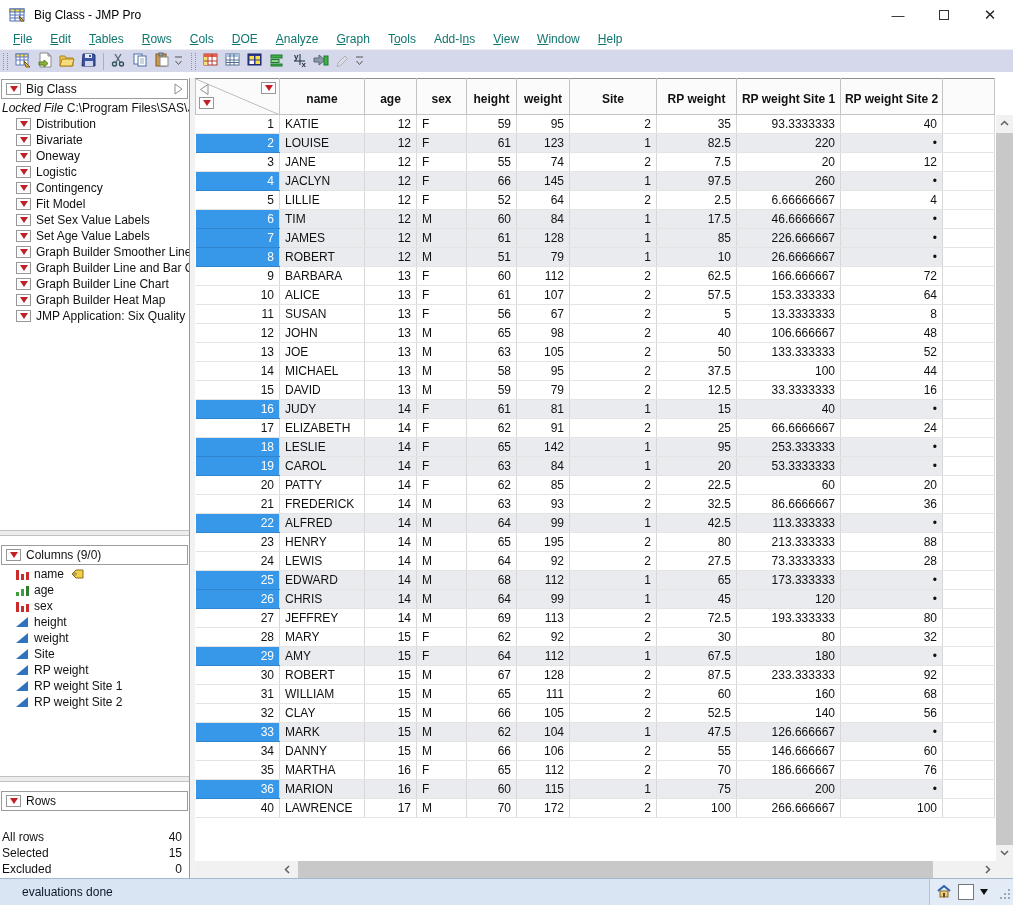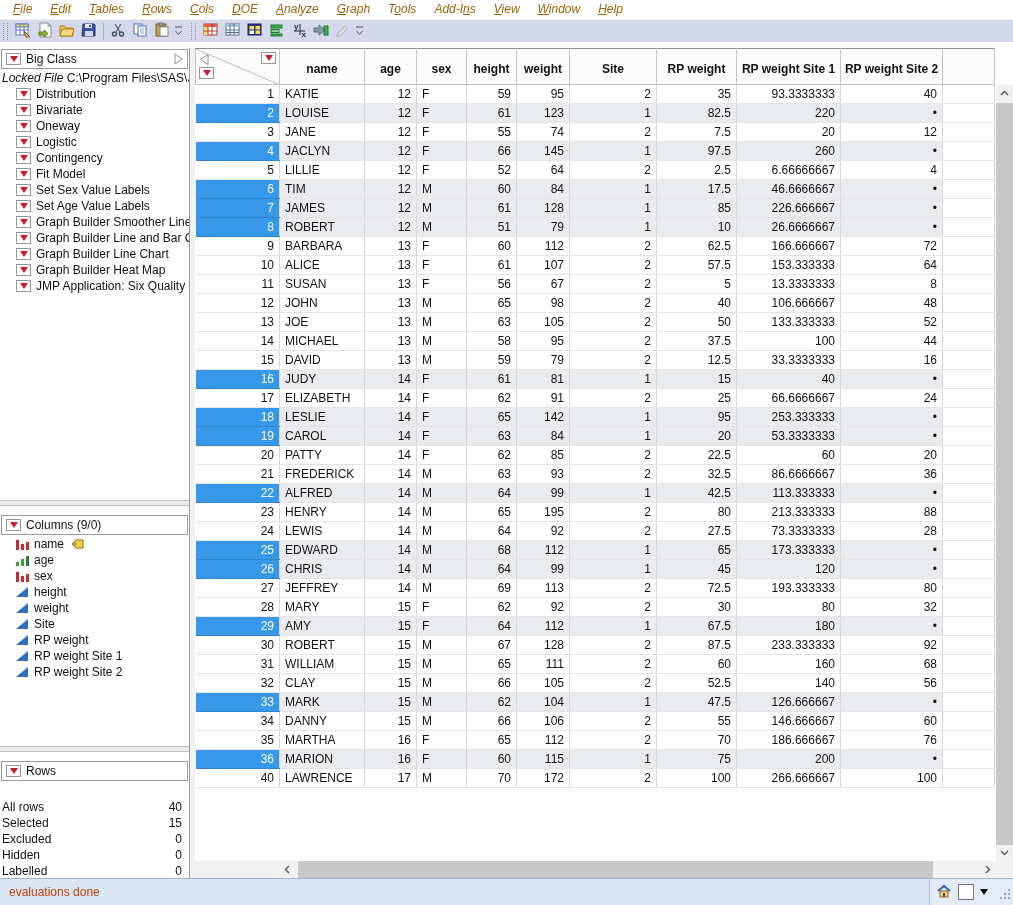--- a/index.html
+++ b/index.html
@@ -11,21 +11,21 @@
   .titlebar { height:30px; display:flex; align-items:center; background:#fff; flex:none; }
   .app-icon { margin-left:9px; width:17px; height:17px; flex:none; }
   .title-text { margin-left:8px; font-size:12px; color:#000; }
   .win-controls { margin-left:auto; display:flex; height:30px; }
   .win-btn { width:46px; height:30px; display:flex; align-items:center; justify-content:center; font-size:13px; color:#222; }
   .win-btn.max span { display:block; width:10px; height:10px; border:1px solid #333; }
   .win-btn.close { font-size:15px; }
 
   
   .menubar { height:19px; display:flex; align-items:center; background:#fff; padding-left:4px; flex:none; }
-  .menu-item { padding:0 9px; height:19px; line-height:18px; color:#a16207; cursor:default; white-space:nowrap;font-style:italic; }
+  .menu-item { padding:0 9px; height:19px; line-height:18px; color:#0f766e; cursor:default; white-space:nowrap; }
   .menu-item .u { text-decoration:underline; }
 
   
   .toolbar { height:23px; background:#d5d8ea; border-top:1px solid #eef0f8; display:flex; align-items:center; flex:none; }
   .tb-grip { width:5px; height:17px; border-left:1px dotted #8d90ad; border-right:1px dotted #8d90ad; margin:0 4px 0 3px; }
   .tb-btn { width:22px; height:21px; display:flex; align-items:center; justify-content:center; }
   .tb-sep { width:1px; height:17px; background:#a9acc6; margin:0 3px; }
   .tb-overflow { width:11px; height:21px; display:flex; align-items:center; justify-content:center; margin-right:4px; }
 
   
@@ -84,31 +84,52 @@
   .vscroll .thumb { position:absolute; left:0; top:18px; bottom:16px; width:17px; background:#c8c8c8; }
   .hscroll { position:absolute; left:84px; right:17px; bottom:0; height:17px; background:#f1f1f1; }
   .hscroll .arrow { position:absolute; top:0; width:17px; height:17px; display:flex; align-items:center; justify-content:center; }
   .hscroll .arrow.left { left:0; } .hscroll .arrow.right { right:0; }
   .hscroll .thumb { position:absolute; top:0; left:19px; width:635px; height:17px; background:#c8c8c8; }
   .scroll-corner { position:absolute; right:0; bottom:0; width:17px; height:17px; background:#f1f1f1; }
   .bottom-strip { position:absolute; left:0; bottom:0; width:84px; height:17px; background:#f1f1f1; }
 
   
   .statusbar { height:27px; flex:none; display:flex; align-items:stretch; background:#d9e5f2; border-top:1px solid #a3b8cf; }
-  .status-msg { flex:1; display:flex; align-items:center; padding-left:9px; color:#c2410c; }
+  .status-msg { flex:1; display:flex; align-items:center; padding-left:22px; color:#0f172a; }
   .status-right { width:84px; flex:none; border-left:1px solid #b3c4d6; background:#e3ecf6; display:flex; align-items:center; gap:6px; padding-left:6px; position:relative; }
   .view-box { width:16px; height:16px; background:#fff; border:1px solid #767676; }
   .dd-arrow { width:0; height:0; border-left:4px solid transparent; border-right:4px solid transparent; border-top:6px solid #111; }
   .grip { position:absolute; right:2px; bottom:2px; }
 </style>
 </head>
 <body>
 
 <div class="window">
 
+  <div class="titlebar">
+    <span class="app-icon">
+      <svg width="17" height="17" viewBox="0 0 17 17">
+          <rect x="1" y="2" width="14" height="12" fill="#fff" stroke="#4b6bb5"></rect>
+          <rect x="1" y="2" width="14" height="3" fill="#f5dd45" stroke="#4b6bb5"></rect>
+          <line x1="6" y1="2" x2="6" y2="14" stroke="#4b6bb5"></line>
+          <line x1="11" y1="2" x2="11" y2="14" stroke="#4b6bb5"></line>
+          <line x1="1" y1="8" x2="15" y2="8" stroke="#4b6bb5"></line>
+          <line x1="1" y1="11" x2="15" y2="11" stroke="#4b6bb5"></line>
+          <path d="M10 9 l5 5 h-3 z" fill="#e8b93c" stroke="#7a5c10"></path>
+        </svg>
+    </span>
+    <span class="title-text">Big Class - JMP Pro</span>
+    <div class="win-controls">
+      <span class="win-btn">—</span>
+      <span class="win-btn max">
+          <span></span>
+        </span>
+      <span class="win-btn close">✕</span>
+    </div>
+  </div>
 
   <div class="menubar">
       <div class="menu-item"><span class="u">F</span>ile</div>
       <div class="menu-item"><span class="u">E</span>dit</div>
       <div class="menu-item"><span class="u">T</span>ables</div>
       <div class="menu-item"><span class="u">R</span>ows</div>
       <div class="menu-item"><span class="u">C</span>ols</div>
       <div class="menu-item"><span class="u">D</span>OE</div>
       <div class="menu-item"><span class="u">A</span>nalyze</div>
       <div class="menu-item"><span class="u">G</span>raph</div>

